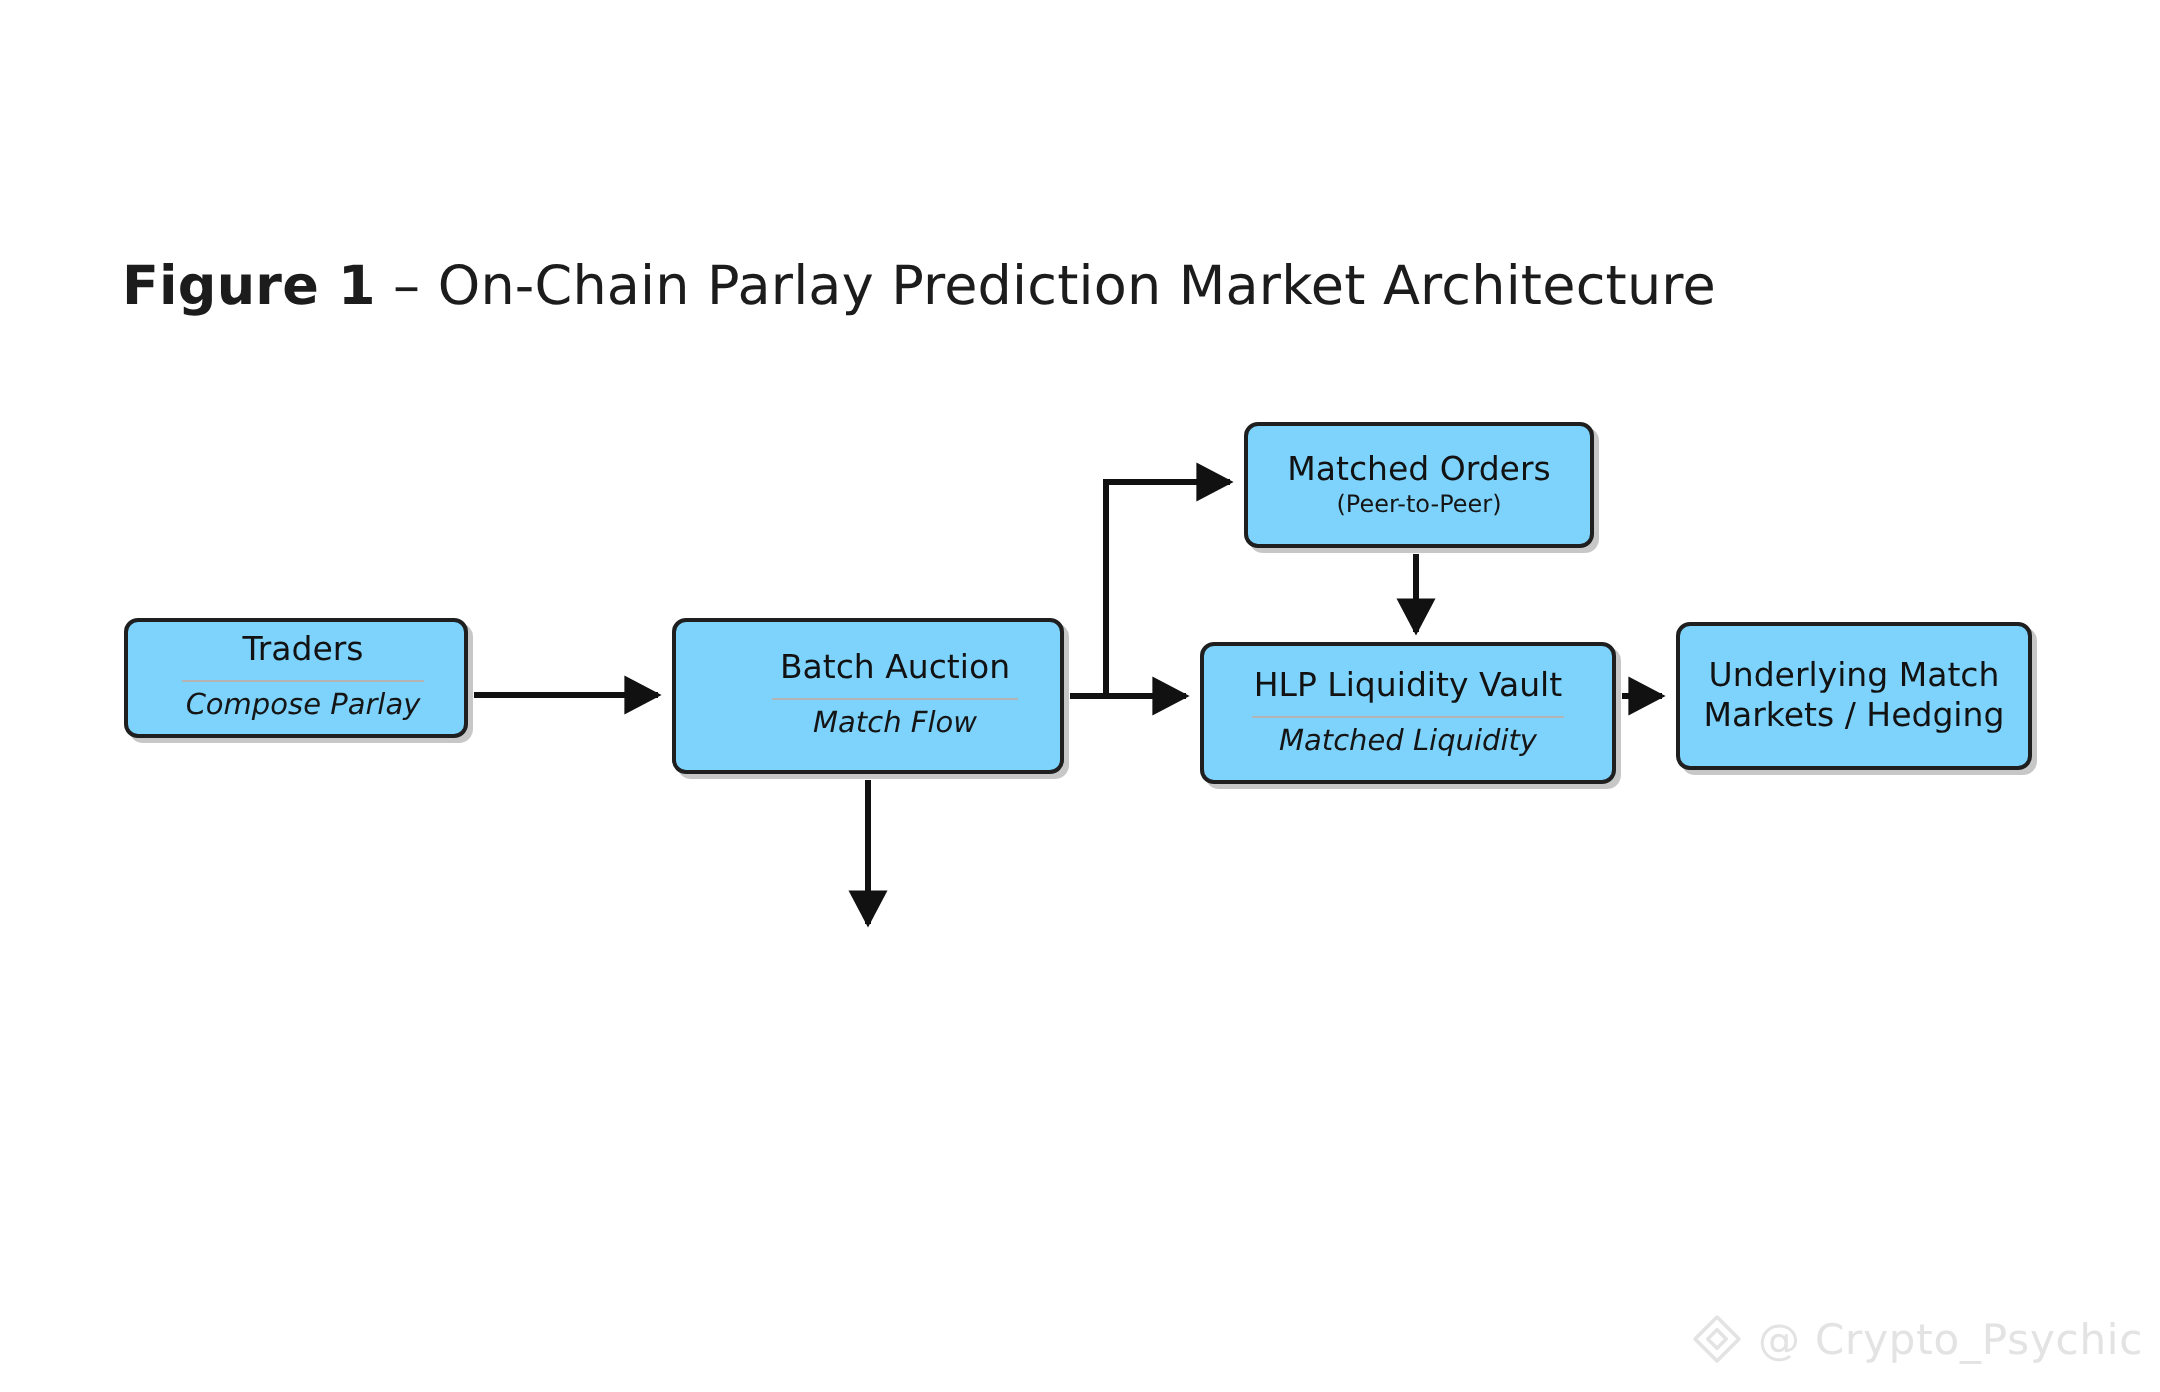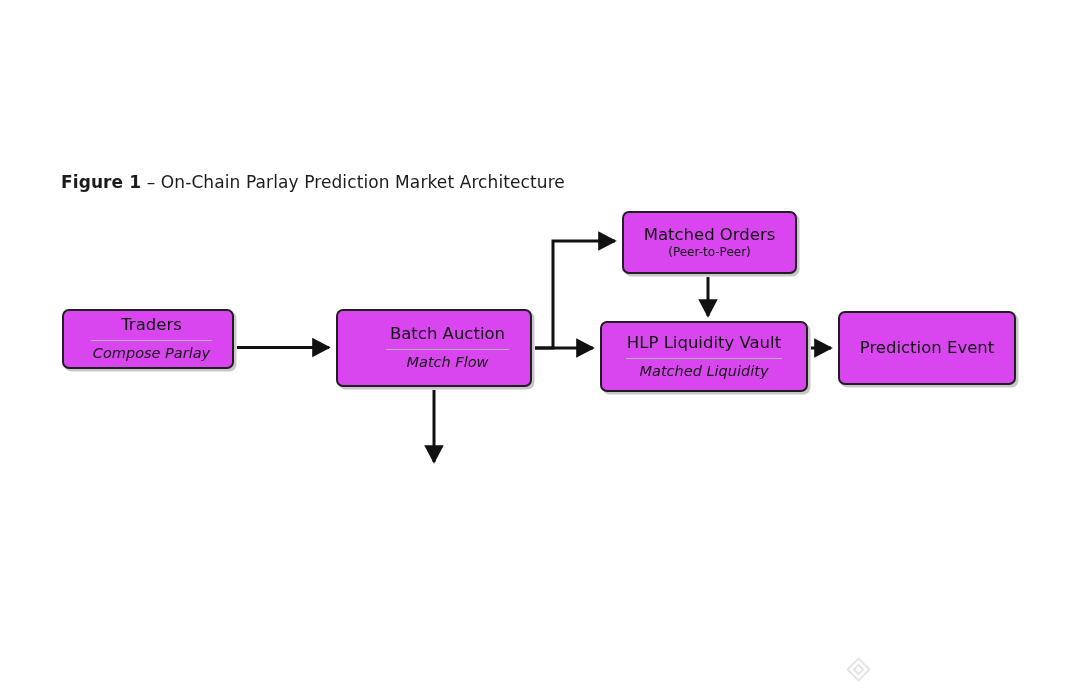--- a/index.html
+++ b/index.html
@@ -21,41 +21,40 @@
     inset: 0;
     width: 1080px;
     height: 696px;
   }
 
   
   #figure-title {
     position: absolute;
     left: 61px;
     top: 128px;
-    font-size: 17px;
+    font-size: 27px;
     letter-spacing: 0.1px;
     white-space: nowrap;
     color: #1c1c1c;
-    margin-top: 44px;
   }
   #figure-title .fig-label {
     font-weight: 700;
   }
   #figure-title .fig-dash {
     font-weight: 400;
   }
   #figure-title .fig-rest {
     font-weight: 400;
   }
 
   
   .node {
     position: absolute;
     box-sizing: border-box;
-    background: #d946ef;
+    background: #7dd3fc;
     border: 2.4px solid #1f1f1f;
     border-radius: 7px;
     box-shadow: 2.5px 2.5px 0 rgba(0,0,0,0.22);
     display: flex;
     flex-direction: column;
     align-items: center;
     justify-content: center;
     padding: 4px 9px;
   }
   .node-title {
@@ -174,23 +173,25 @@
   <div class="node-sub plain">(Peer-to-Peer)</div>
 </div>
 
 <div class="node" id="node-hlp">
   <div class="node-title">HLP Liquidity Vault</div>
   <div class="node-divider"></div>
   <div class="node-sub">Matched Liquidity</div>
 </div>
 
 <div class="node" id="node-underlying">
-  <div class="node-title two-line">Prediction Event</div>
+  <div class="node-title two-line">Underlying Match</div>
+  <div class="node-title two-line">Markets / Hedging</div>
 </div>
 
 <div id="watermark">
   <svg class="wm-logo" viewBox="0 0 32 32" xmlns="http://www.w3.org/2000/svg">
     <g fill="none" stroke="#e3e3e3" stroke-width="2.1" stroke-linejoin="round">
       <path d="M16 3 L29 16 L16 29 L3 16 Z"></path>
       <path d="M16 10.5 L21.5 16 L16 21.5 L10.5 16 Z"></path>
     </g>
   </svg>
+  <span class="wm-text">@ Crypto_Psychic</span>
 </div>
 
 </body></html>

